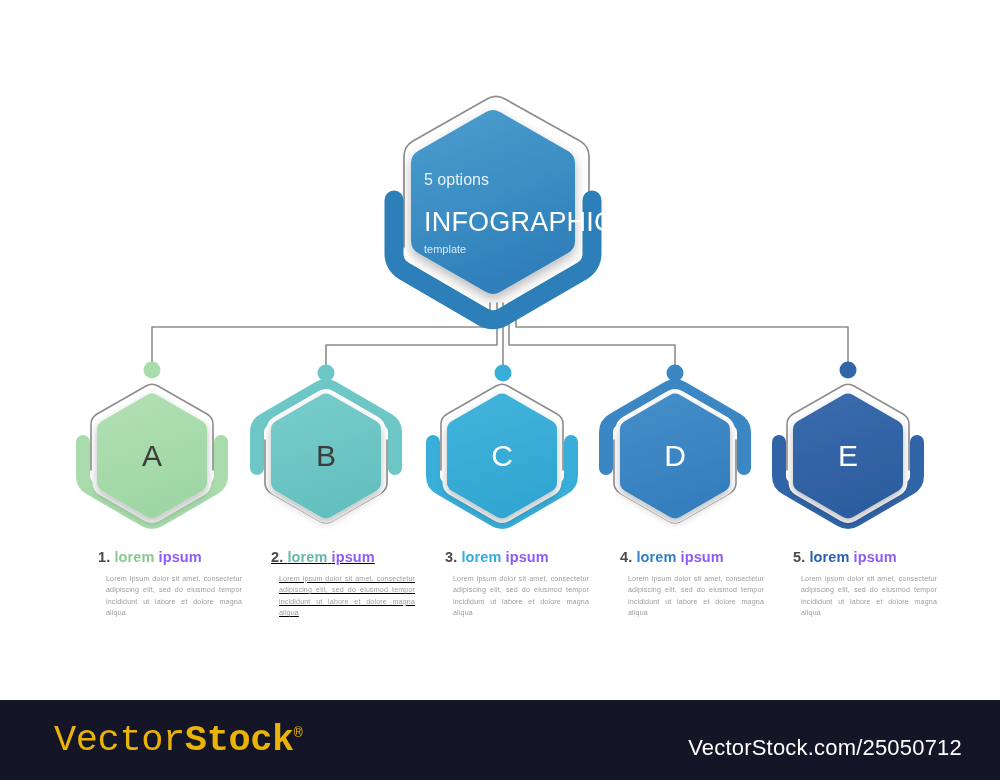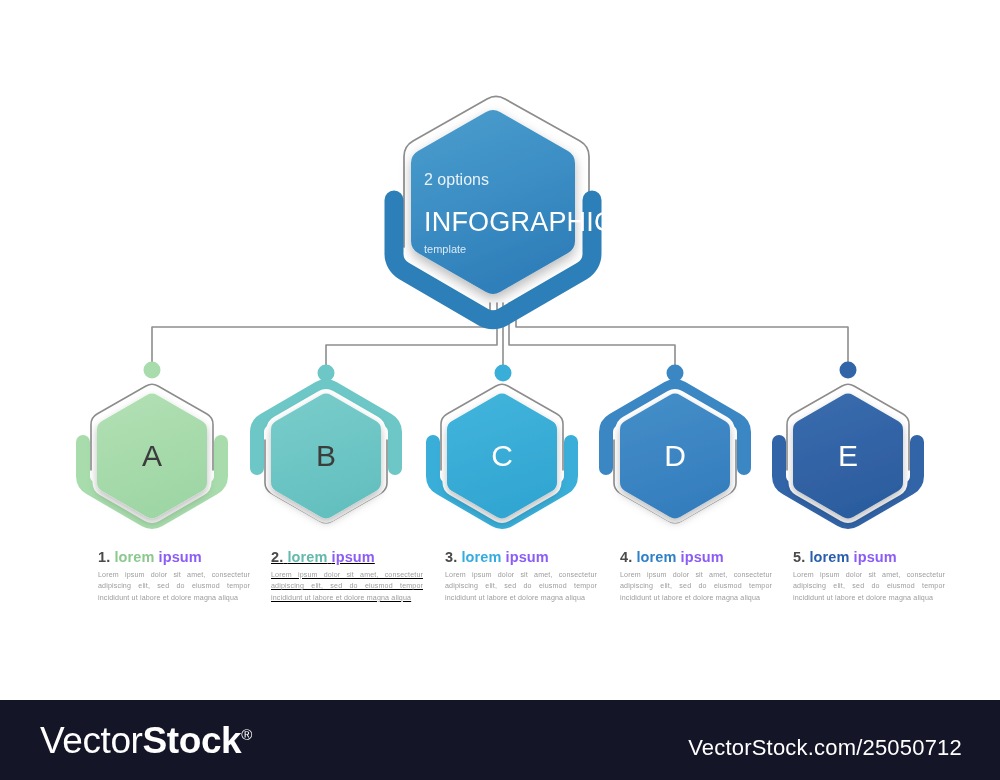--- a/index.html
+++ b/index.html
@@ -44,42 +44,43 @@
     line-height: 1.1;
   }
   .opt-title .num { color: #4a4a4a; }
   .opt-title .hl  { font-weight: bold; }
   .opt-title .tail{ color: #8b5cf6; font-weight: bold; }
   .opt-body {
     font-size: 7.1px;
     line-height: 1.62;
     color: #9c9c9c;
     text-align: justify;
-    margin: 0;
+    margin: 8px;
     letter-spacing: .15px;
   }
 
   
   #watermark-bar {
     position: absolute;
     left: 0;
     top: 700px;
     width: 1000px;
     height: 80px;
     background: #141527;
   }
   #wm-logo {
     position: absolute;
-    left: 40px;
+    left: 54px;
     top: 22px;
     font-size: 37px;
-    color: #ffffff;
+    color: #eab308;
     line-height: 1;
     letter-spacing: -.4px;
     white-space: nowrap;
+    font-family: Liberation Mono, monospace;
   }
   #wm-logo .thin { font-weight: 300; }
   #wm-logo .bold { font-weight: bold; }
   #wm-logo .reg  { font-size: 15px; vertical-align: super; font-weight: normal; }
   #wm-url {
     position: absolute;
     right: 38px;
     top: 35px;
     font-size: 22px;
     color: #ffffff;
@@ -213,21 +214,21 @@
 
     <g id="hex-e">
       <path d="M 787 470 L 787 425 A 12 12 0 0 1 793 414 L 842 386 A 12 12 0 0 1 854 386 L 903 414 A 12 12 0 0 1 909 425 L 909 470" fill="none" stroke="#8d8d8d" stroke-width="1.6" stroke-linecap="round"></path>
       <path d="M 779 442 L 779 476 A 14 14 0 0 0 786 488 L 841 520 A 14 14 0 0 0 855 520 L 910 488 A 14 14 0 0 0 917 476 L 917 442" fill="none" stroke="#3264a8" stroke-width="14" stroke-linecap="round" stroke-linejoin="round"></path>
       <path d="M 793 430 A 10 10 0 0 1 798 421 L 843 395 A 10 10 0 0 1 853 395 L 898 421 A 10 10 0 0 1 903 430 L 903 482 A 10 10 0 0 1 898 491 L 853 517 A 10 10 0 0 1 843 517 L 798 491 A 10 10 0 0 1 793 482 Z" fill="#ffffff" stroke="#ffffff" stroke-width="9"></path>
       <path d="M 793 430 A 10 10 0 0 1 798 421 L 843 395 A 10 10 0 0 1 853 395 L 898 421 A 10 10 0 0 1 903 430 L 903 482 A 10 10 0 0 1 898 491 L 853 517 A 10 10 0 0 1 843 517 L 798 491 A 10 10 0 0 1 793 482 Z" fill="url(#gE)" filter="url(#softShadowSmall)"></path>
     </g>
   </svg>
 
   <div id="center-caption">
-    <div id="center-line1">2 options</div>
+    <div id="center-line1">5 options</div>
     <div id="center-line2">INFOGRAPHIC</div>
     <div id="center-line3">template</div>
   </div>
 
   <div class="hex-letter" style="left:112px; top:441px; color:#3c3c3c;">A</div>
   <div class="hex-letter" style="left:286px; top:441px; color:#3c3c3c;">B</div>
   <div class="hex-letter" style="left:462px; top:441px; color:#ffffff;">C</div>
   <div class="hex-letter" style="left:635px; top:441px; color:#ffffff;">D</div>
   <div class="hex-letter" style="left:808px; top:441px; color:#ffffff;">E</div>
 

